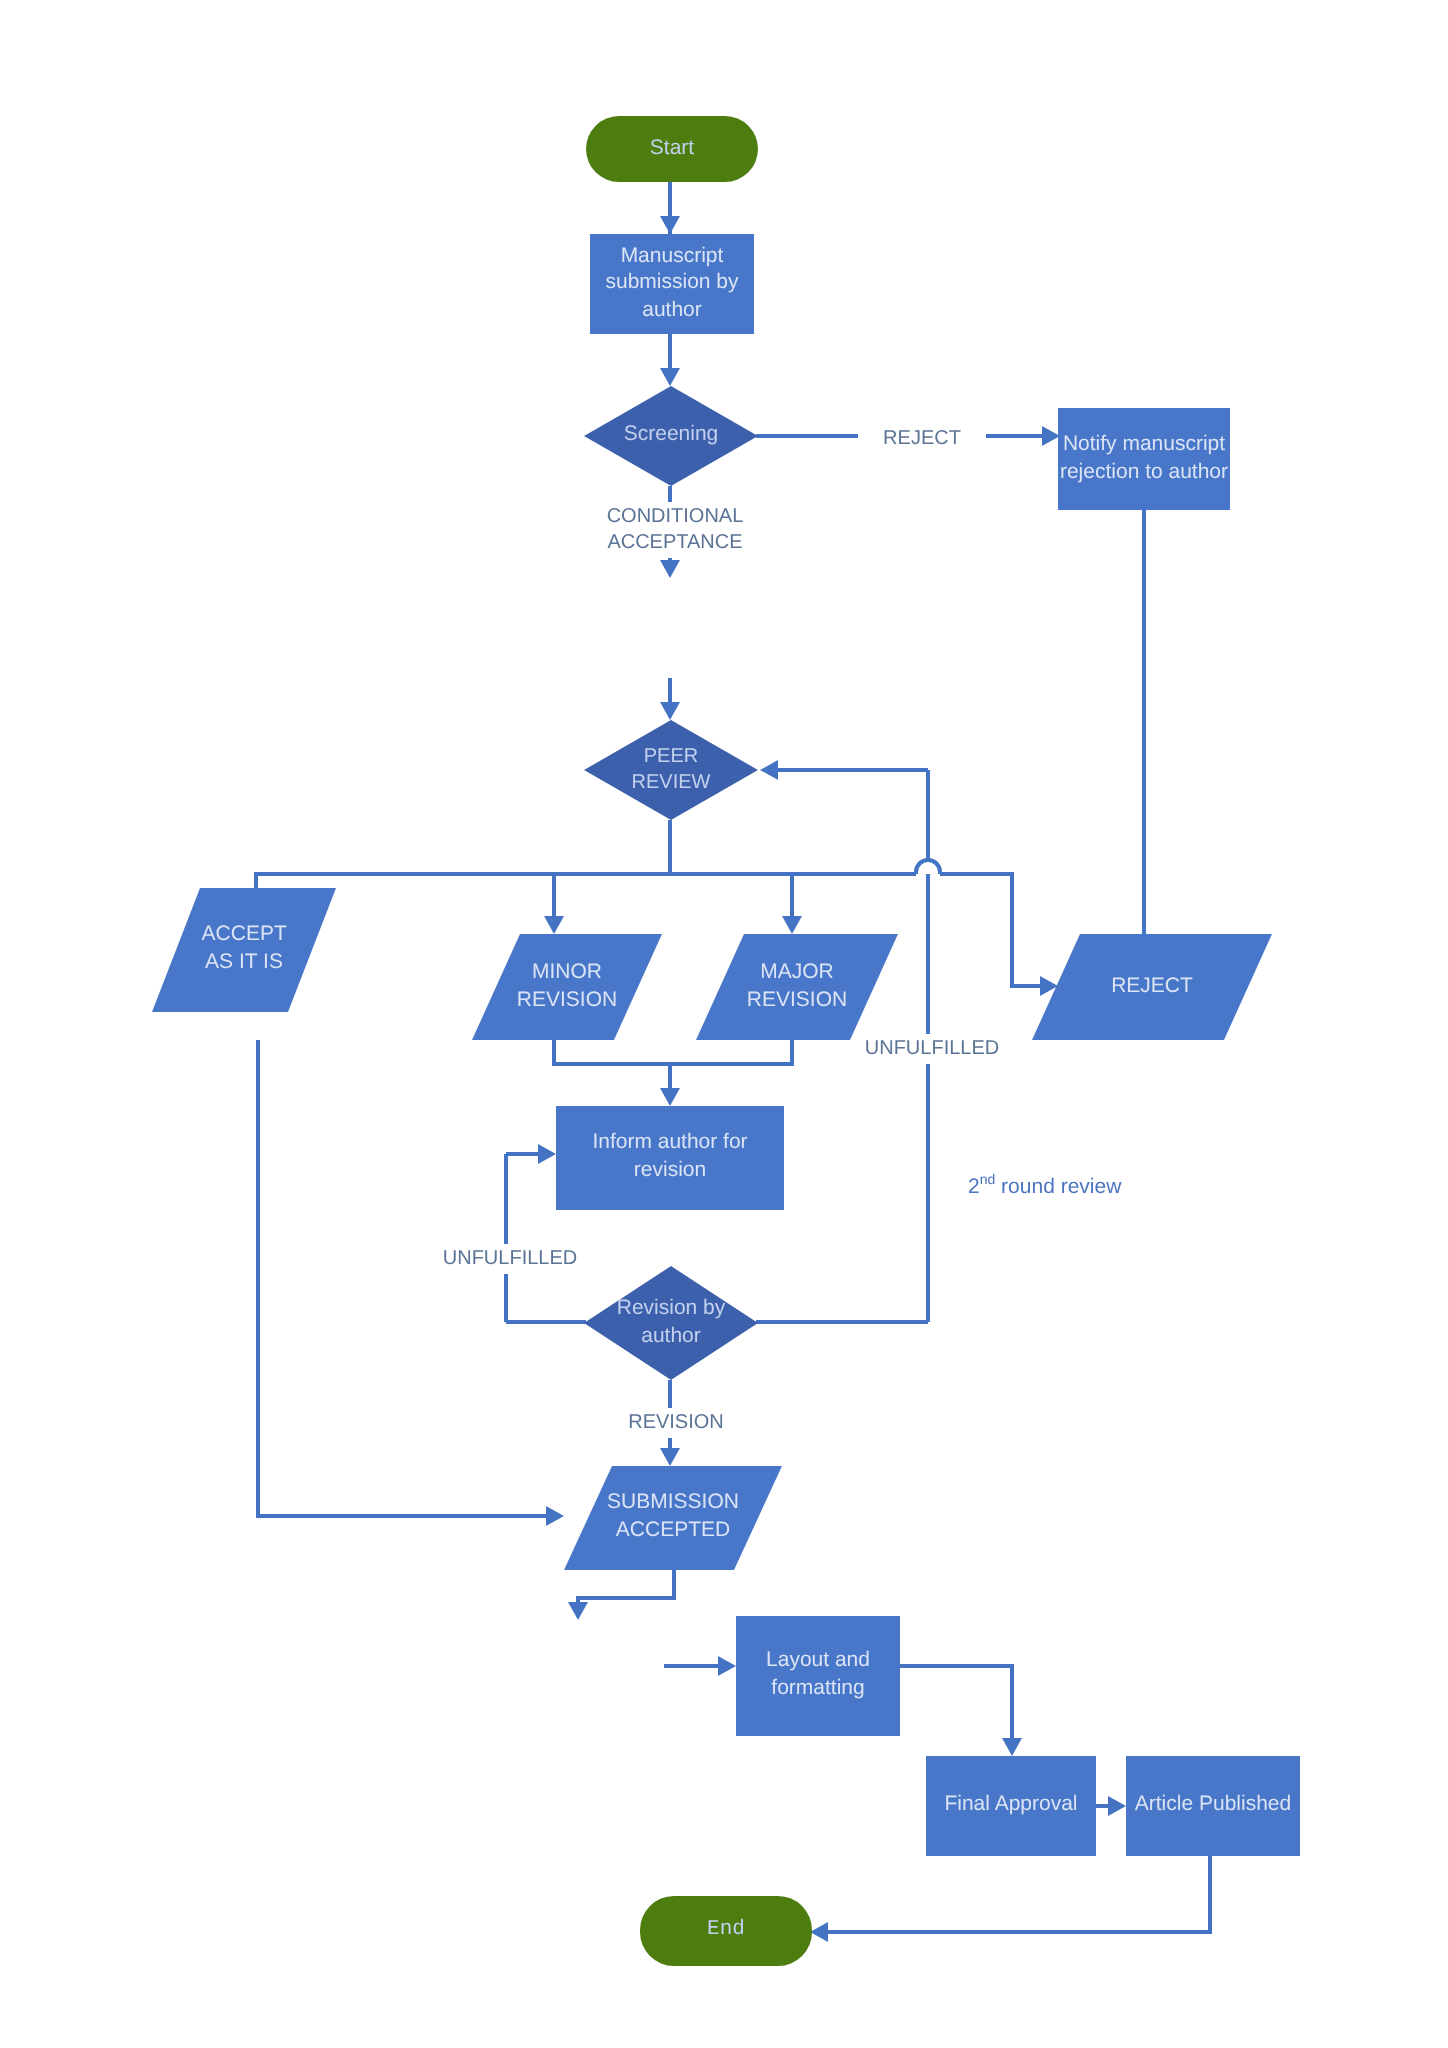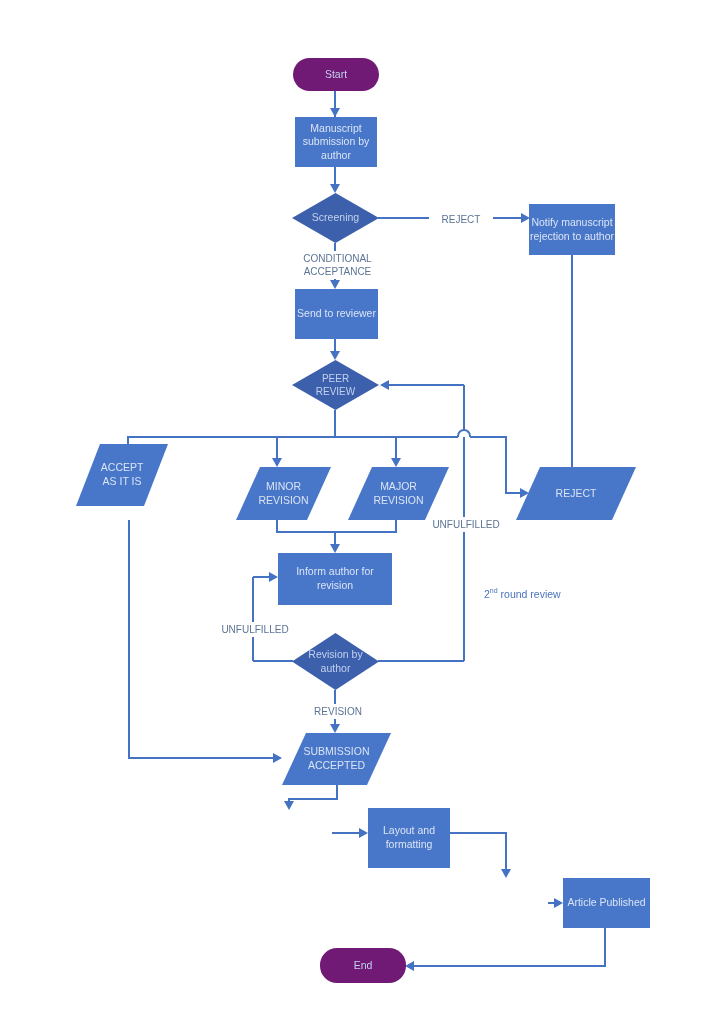--- a/index.html
+++ b/index.html
@@ -2,21 +2,21 @@
 <html><head>
 <meta charset="utf-8">
 <style>
   html,body{margin:0;padding:0;background:#ffffff;}
   #canvas{position:relative;width:724px;height:1024px;background:#ffffff;overflow:hidden;
           font-family:"Liberation Sans", sans-serif;}
   .shape{position:absolute;display:flex;align-items:center;justify-content:center;
          text-align:center;font-size:10.5px;line-height:1.3;box-sizing:border-box;
          color:#dbe4f5;}
   .rect{background:#4876c8;padding:2px 0;}
-  .pill{background:#701a75;border-radius:17px;color:#c3d1ee;}
+  .pill{background:#4d7c0f;border-radius:17px;color:#c3d1ee;}
   .diamond{background:#3d60ad;color:#c3d1ee;
            clip-path:polygon(50% 0,100% 50%,50% 100%,0 50%);padding:0 14px;}
   .para{background:#4876c8;clip-path:polygon(24px 0,100% 0,calc(100% - 24px) 100%,0 100%);
         padding:0 28px;}
   .hline,.vline{position:absolute;background:#4573c4;}
   .hline{height:2px;}
   .vline{width:2px;}
   .arr{position:absolute;width:0;height:0;}
   .arr.down{border-left:5px solid transparent;border-right:5px solid transparent;border-top:9px solid #4573c4;}
   .arr.up{border-left:5px solid transparent;border-right:5px solid transparent;border-bottom:9px solid #4573c4;}
@@ -116,39 +116,39 @@
   <div class="note" style="left:484px;top:587px;"><span>2</span><sup>nd</sup><span> round review</span></div>
 
   <div class="shape pill" style="left:293px;top:58px;width:86px;height:33px;">Start</div>
 
   <div class="shape rect" style="left:295px;top:117px;width:82px;height:50px;">Manuscript submission by author</div>
 
   <div class="shape diamond" style="left:292px;top:193px;width:87px;height:50px;">Screening</div>
 
   <div class="shape rect" style="left:529px;top:204px;width:86px;height:51px;">Notify manuscript rejection to author</div>
 
-  <div class="shape rect" style="left:295px;top:289px;width:83px;height:50px;">Send to reviewer</div>
 
   <div class="shape diamond" style="left:292px;top:360px;width:87px;height:50px;font-size:10px;">PEER REVIEW</div>
 
   <div class="shape para" style="left:76px;top:444px;width:92px;height:62px;">ACCEPT AS IT IS</div>
 
   <div class="shape para" style="left:236px;top:467px;width:95px;height:53px;">MINOR REVISION</div>
 
   <div class="shape para" style="left:348px;top:467px;width:101px;height:53px;">MAJOR REVISION</div>
 
   <div class="shape para" style="left:516px;top:467px;width:120px;height:53px;">REJECT</div>
 
   <div class="shape rect" style="left:278px;top:553px;width:114px;height:52px;">Inform author for revision</div>
 
   <div class="shape diamond" style="left:292px;top:633px;width:87px;height:57px;">Revision by author</div>
 
   <div class="shape para" style="left:282px;top:733px;width:109px;height:52px;">SUBMISSION ACCEPTED</div>
 
 
   <div class="shape rect" style="left:368px;top:808px;width:82px;height:60px;">Layout and formatting</div>
 
+  <div class="shape rect" style="left:463px;top:878px;width:85px;height:50px;">Final Approval</div>
 
   <div class="shape rect" style="left:563px;top:878px;width:87px;height:50px;">Article Published</div>
 
-  <div class="shape pill" style="left:320px;top:948px;width:86px;height:35px;">End</div>
+  <div class="shape pill" style="left:320px;top:948px;width:86px;height:35px;font-family:Liberation Mono, monospace;">End</div>
 
 </div>
 
 </body></html>

